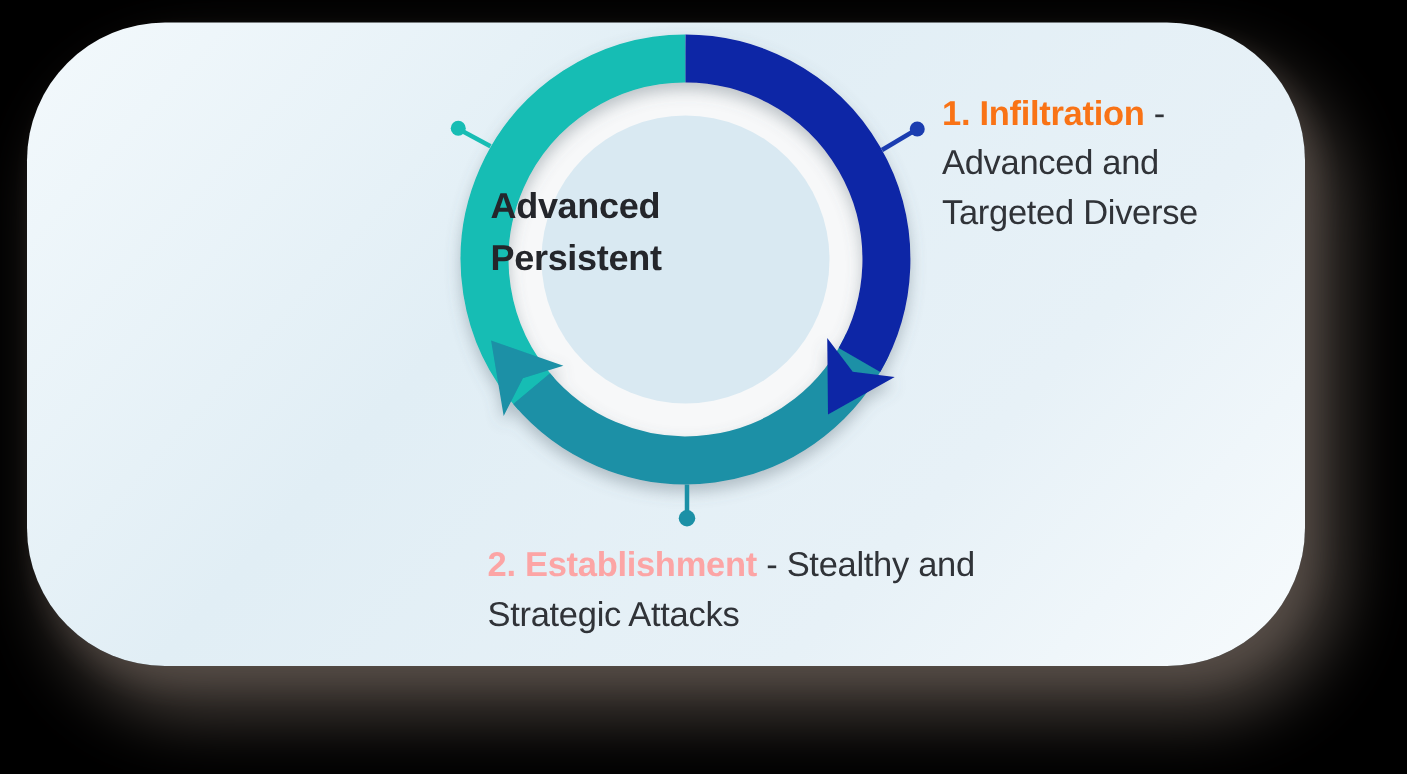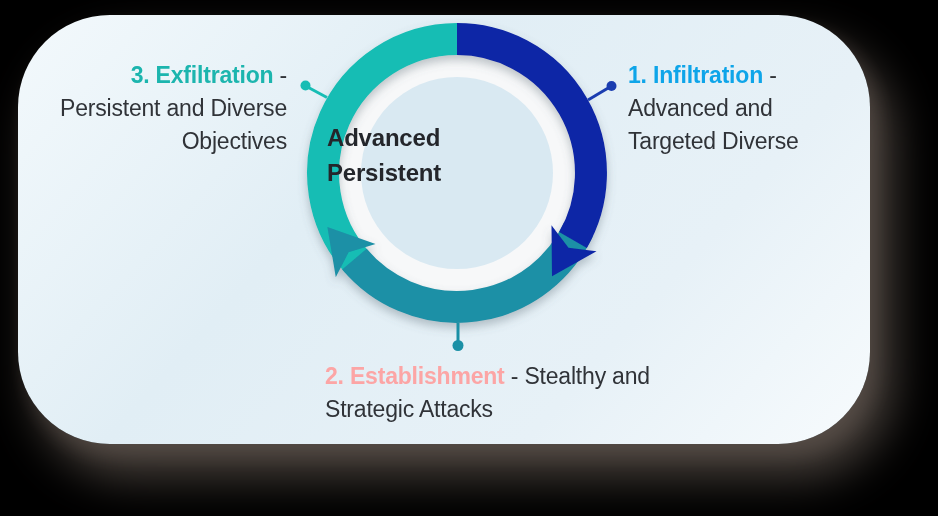--- a/index.html
+++ b/index.html
@@ -101,33 +101,26 @@
     <circle cx="458" cy="345.5" r="5.5" fill="#1b90a6"></circle>
   </svg>
 
   <div class="hub-title">
     <div>Advanced</div>
     <div>Persistent</div>
   </div>
 
   <div class="label" style="left:628px; top:59px;">
     <div>
-      <span class="step-name" style="color:#0ea5e9;">1. Infiltration</span><span class="sep"> -</span>
+      <span class="step-name" style="color:#f97316;">1. Infiltration</span><span class="sep"> -</span>
     </div>
     <div class="frag">Advanced and</div>
     <div class="frag">Targeted Diverse</div>
   </div>
 
-  <div class="label label-right" style="right:651px; top:59px;">
-    <div>
-      <span class="step-name" style="color:#1cb5ae;">3. Exfiltration</span><span class="sep"> -</span>
-    </div>
-    <div class="frag">Persistent and Diverse</div>
-    <div class="frag">Objectives</div>
-  </div>
 
   <div class="label" style="left:325px; top:360px;">
     <div>
       <span class="step-name" style="color:#fca5a5;">2. Establishment</span><span class="sep"> - </span><span class="frag">Stealthy and</span>
     </div>
     <div class="frag">Strategic Attacks</div>
   </div>
 
 </div>
 

